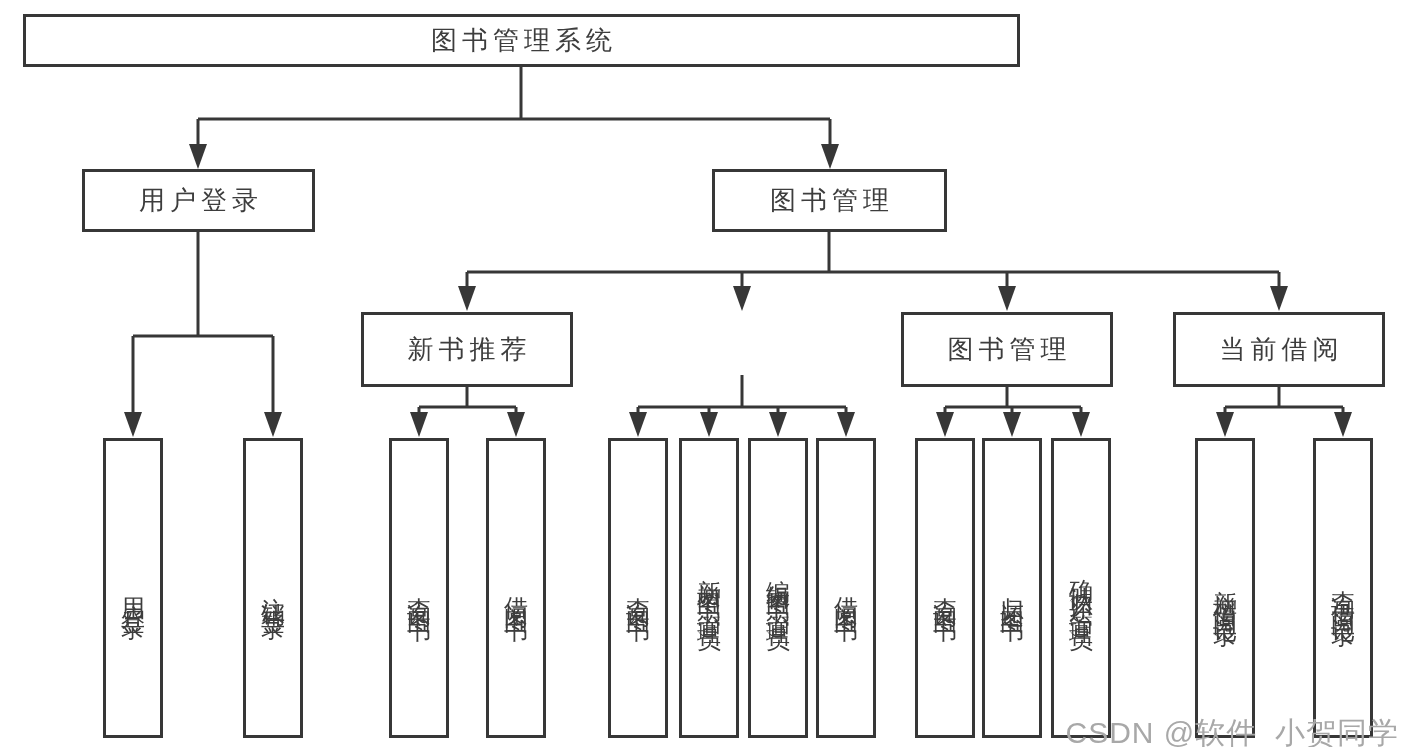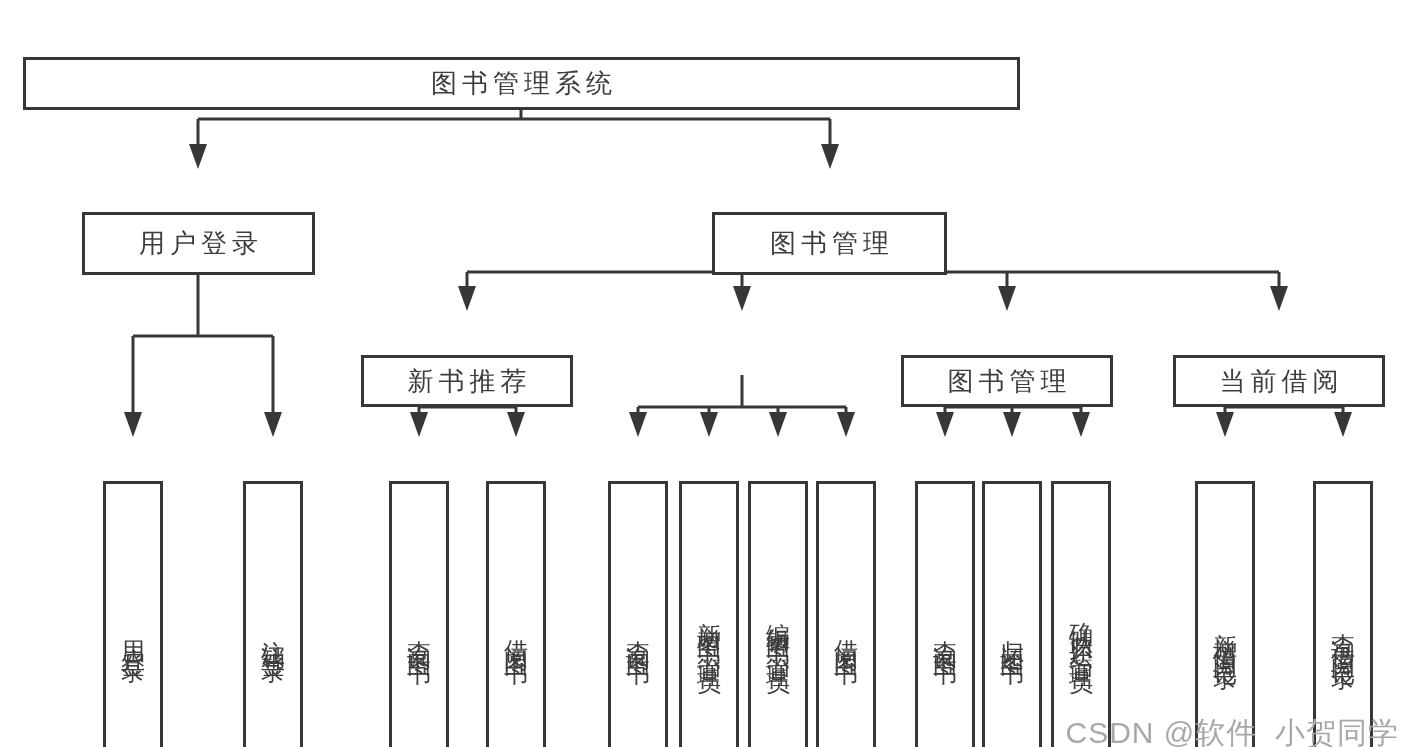--- a/index.html
+++ b/index.html
@@ -24,21 +24,20 @@
   .box {
     position: absolute;
     box-sizing: border-box;
     border: 3px solid #373737;
     background: #ffffff;
     display: flex;
     align-items: center;
     justify-content: center;
     color: #3d3d3d;
     z-index: 2;
-    margin-top: 43px;
   }
   .h-label {
     font-size: 26px;
     letter-spacing: 5px;
     padding-left: 5px;
     white-space: nowrap;
   }
   .v-label {
     writing-mode: vertical-rl;
     text-orientation: mixed;
@@ -47,21 +46,21 @@
     line-height: 1;
     padding-top: 7px;
     white-space: nowrap;
   }
   
   .n-root   { left: 23px;  top: 14px;  width: 997px; height: 53px; }
   
   .n-login  { left: 82px;  top: 169px; width: 233px; height: 63px; }
   .n-mgmt   { left: 712px; top: 169px; width: 235px; height: 63px; font-family: Liberation Mono, monospace; }
   
-  .lvl3     { top: 312px; height: 52px; width: 212px; text-align: center; }
+  .lvl3     { top: 312px; height: 75px; width: 212px; text-align: center; }
   .n-newbook { left: 361px; }
   .n-borrow  { left: 636px; }
   .n-current { left: 901px; }
   .n-records { left: 1173px; }
   
   .leaf     { top: 438px; height: 300px; width: 60px; }
   .lf-1  { left: 103px; }
   .lf-2  { left: 243px; }
   .lf-3  { left: 389px; }
   .lf-4  { left: 486px; }

